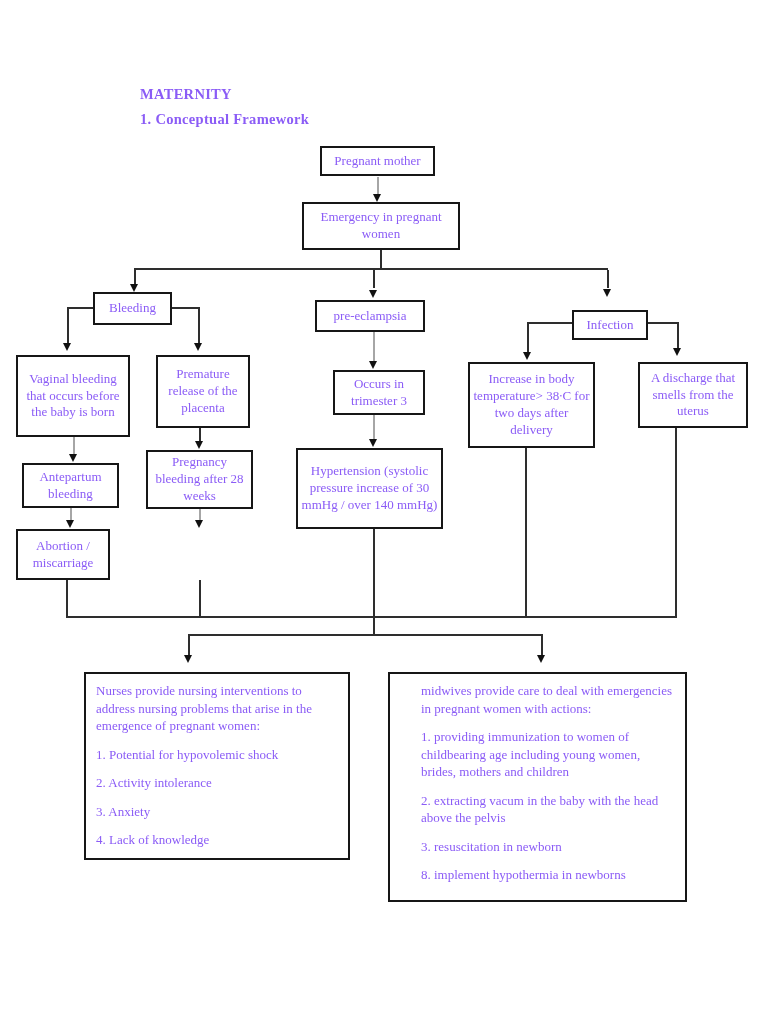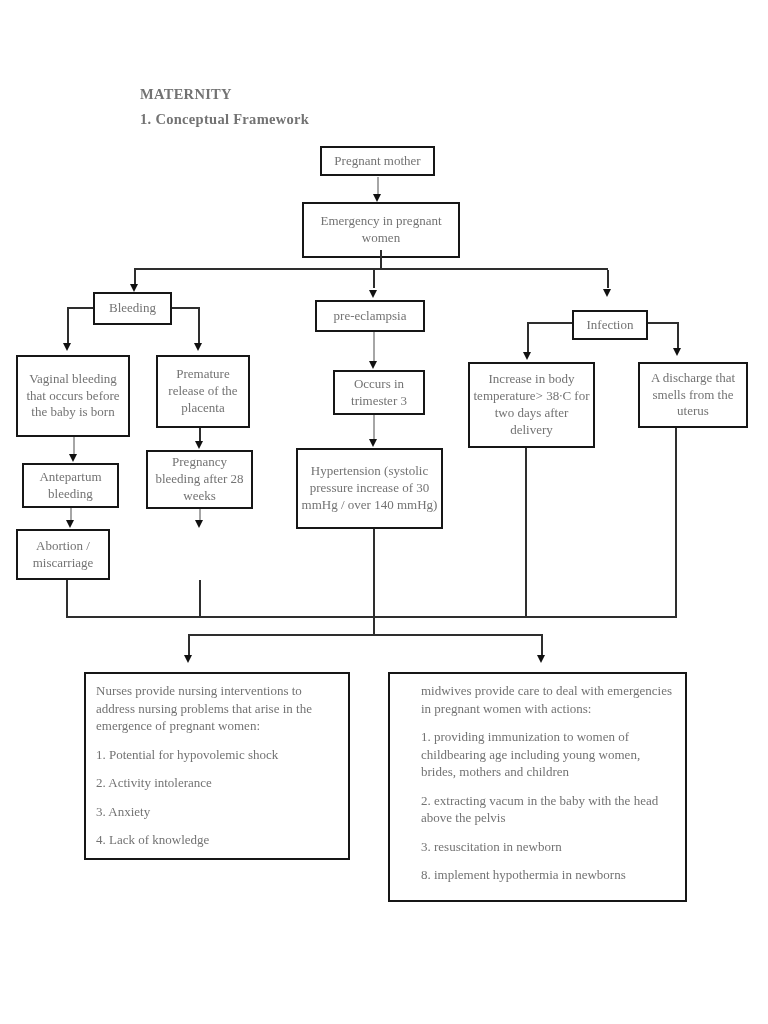--- a/index.html
+++ b/index.html
@@ -1,18 +1,18 @@
 <!DOCTYPE html>
 <html><head>
 <meta charset="utf-8">
 <style>
   html,body{margin:0;padding:0;background:#ffffff;}
   .page{
     position:relative;width:768px;height:1024px;background:#ffffff;
-    font-family:"Liberation Serif","DejaVu Serif",serif;color:#737373;overflow:hidden;
+    font-family:"Liberation Serif","DejaVu Serif",serif;color:#8b5cf6;overflow:hidden;
   }
   .doc-title{position:absolute;font-weight:bold;font-size:14.5px;letter-spacing:.3px;}
   .node{
     position:absolute;display:flex;align-items:center;justify-content:center;
     text-align:center;border:2px solid #161616;background:#fff;
     font-size:13px;line-height:1.3;padding:2px 3px;box-sizing:border-box;
   }
   .bigbox{
     position:absolute;border:2px solid #161616;background:#fff;
     font-size:13px;line-height:1.35;padding:8px 10px;box-sizing:border-box;text-align:left;font-family:Liberation Serif, serif;
@@ -31,21 +31,21 @@
 
 <div class="page">
 
   <div class="doc-title" style="left:140px;top:86px;">MATERNITY</div>
   <div class="doc-title" style="left:140px;top:111px;">1. Conceptual Framework</div>
 
   <div class="node" style="left:320px;top:146px;width:115px;height:30px;">Pregnant mother</div>
   <div class="vl gray" style="left:377px;top:177px;height:18px;"></div>
   <div class="ah" style="left:373px;top:194px;"></div>
 
-  <div class="node" style="left:302px;top:202px;width:158px;height:56px;">Emergency in pregnant women</div>
+  <div class="node" style="left:302px;top:202px;width:158px;height:48px;">Emergency in pregnant women</div>
   <div class="vl" style="left:380px;top:250px;height:19px;"></div>
   <div class="hl" style="left:134px;top:268px;width:474px;"></div>
 
   <div class="vl" style="left:134px;top:270px;height:14px;"></div>
   <div class="ah" style="left:130px;top:284px;"></div>
   <div class="vl" style="left:373px;top:270px;height:18px;"></div>
   <div class="ah" style="left:369px;top:290px;"></div>
   <div class="vl" style="left:607px;top:270px;height:18px;"></div>
   <div class="ah" style="left:603px;top:289px;"></div>
 

